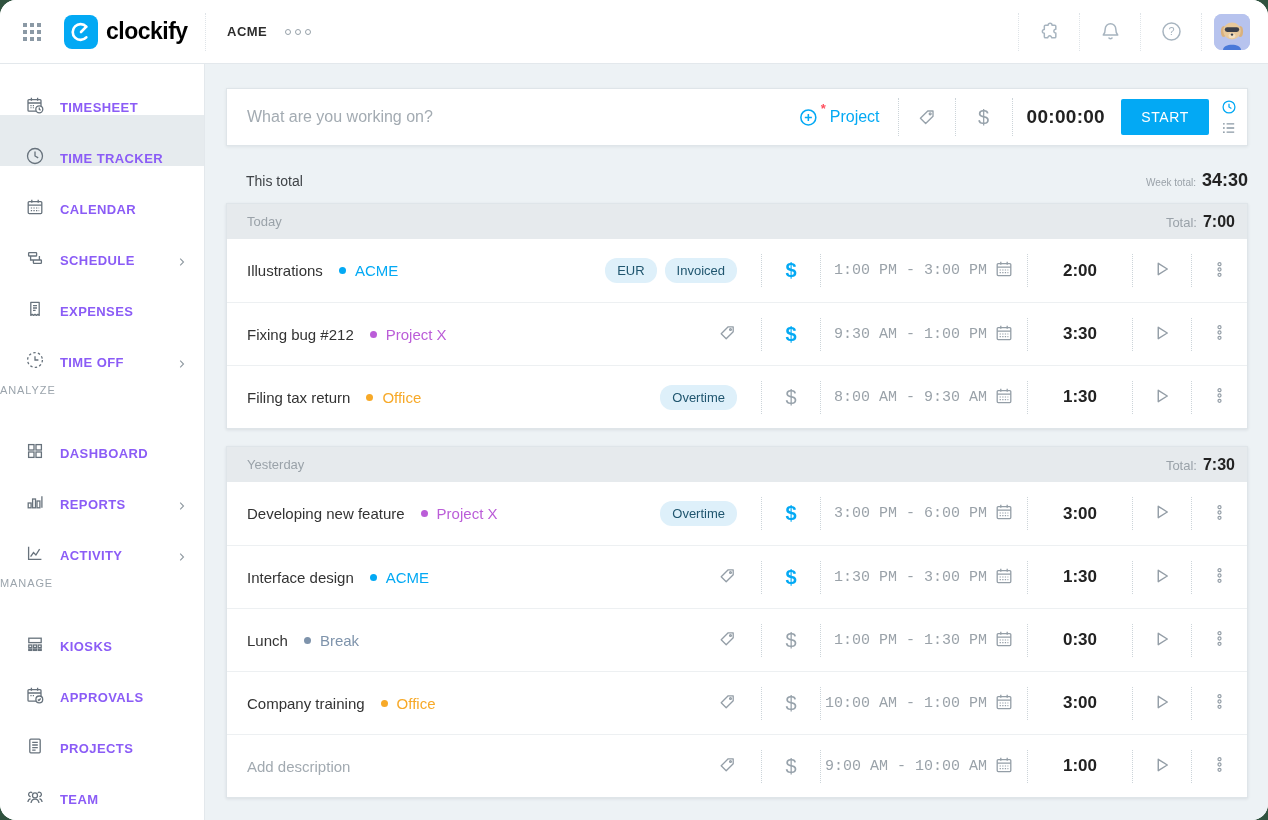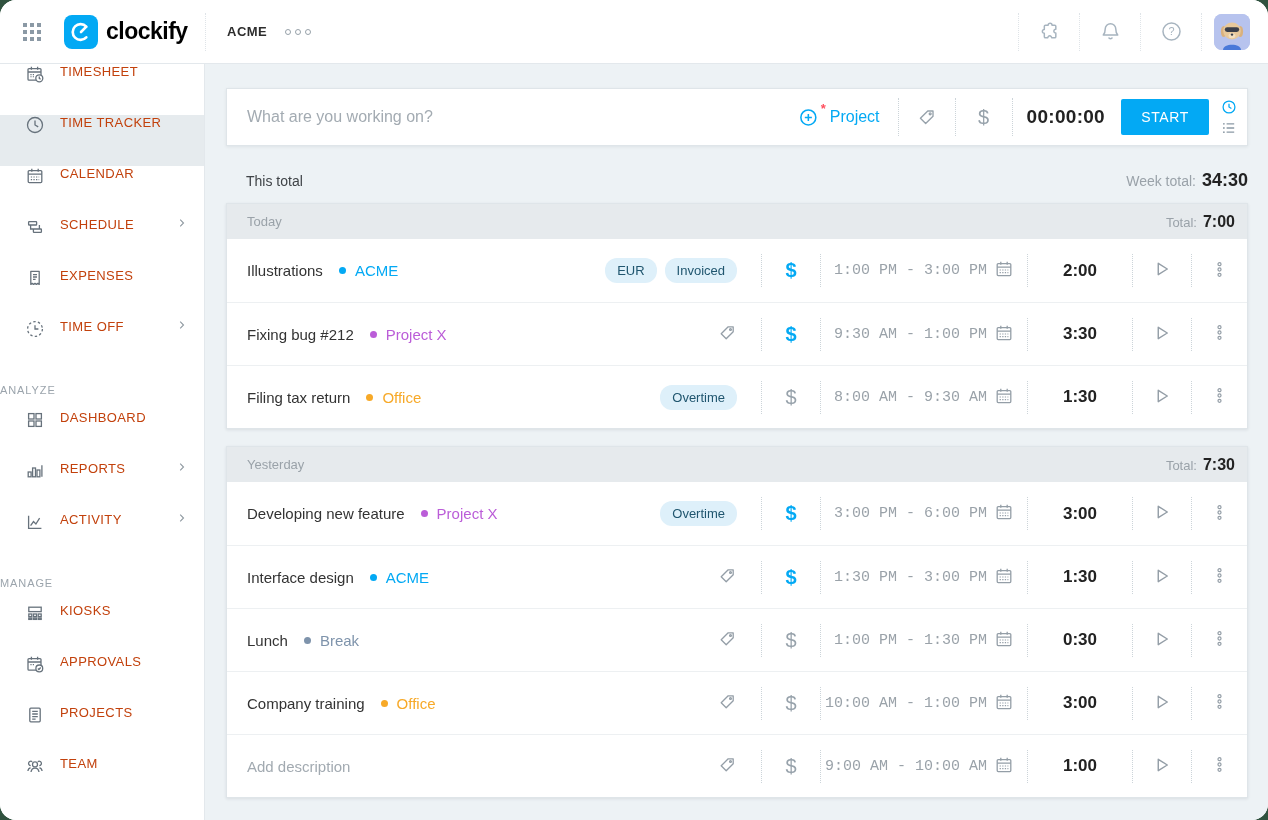--- a/index.html
+++ b/index.html
@@ -28,22 +28,22 @@
   .ws-dots i{ width:6px;height:6px;border:1.3px solid #98a2aa;border-radius:50%; }
   .hdr-right{ margin-left:auto; display:flex; align-items:center; height:100%; }
   .hdr-cell{ width:60px; display:flex; justify-content:center; }
   .hdr-cell button{ background:none;border:none;padding:0;cursor:pointer;color:#a7b4bf;display:flex; }
   .avatar{ width:36px;height:36px;border-radius:8px;overflow:hidden;background:#b7c3ee;
     margin:0 18px 0 12px; cursor:pointer; border:none; padding:0; display:flex; }
 
   
   .app-body{ flex:1; display:flex; min-height:0; }
   .sidebar{ width:205px; flex:0 0 205px; border-right:1px solid #e3e8ec; background:#fff; overflow:hidden; }
-  .side-item{ height:51px; display:flex; align-items:flex-start; padding:0 16px 0 25px; gap:15px;
-    font-size:13px; color:#c2410c; letter-spacing:.4px; cursor:pointer; }
+  .side-item{ height:51px; display:flex; align-items:flex-end; padding:0 16px 0 25px; gap:15px;
+    font-size:13px; color:#8b5cf6; letter-spacing:.4px; cursor:pointer;font-weight:bold; }
   .side-item.active{ background:#e6ebee; }
   .side-item .ic{ width:20px;height:20px;color:#67727c;display:flex; }
   .side-item .chev{ margin-left:auto; color:#8d979f; display:flex; }
   .side-label{ height:40px; display:flex; align-items:center; 
     font-size:11px; color:#9ba4ac; letter-spacing:.9px; }
 
   .main{ flex:1; background:#edf2f5; padding:24px 20px 0 21px; min-width:0; }
 
   
   .tracker{ background:#fff; border:1px solid #dfe5e9; box-shadow:0 1px 3px rgba(40,50,60,.08);
@@ -63,21 +63,21 @@
   .start-btn{ background:#03a9f4; color:#fff; border:none; width:88px; height:36px; font-size:14px;
     letter-spacing:.6px; border-radius:2px; cursor:pointer; font-weight:500; font-family:inherit; }
   .mode{ display:flex; flex-direction:column; gap:5px; margin-left:12px; }
   .mode button{ background:none; border:none; padding:0; display:flex; cursor:pointer; }
   .mode .timer-ic{ color:#03a9f4; }
   .mode .list-ic{ color:#8b99a5; }
 
   
   .week-row{ display:flex; justify-content:space-between; align-items:baseline; margin:24px 0 12px; padding-left:20px; }
   .week-label{ font-size:14px; color:#3f4347; }
-  .muted{ font-size:14px; color:#9aa2a9; }
+  .muted{ font-size:10px; color:#9aa2a9; }
   .week-total b{ font-size:18px; color:#222; margin-left:6px; }
 
   
   .group{ background:#fff; border:1px solid #dfe5e9; box-shadow:0 1px 3px rgba(40,50,60,.1); margin-bottom:17px; }
   .group-hd{ height:35px; background:#e6eaed; display:flex; align-items:center;
     justify-content:space-between; padding:0 12px 0 20px; }
   .g-label{ font-size:13px; color:#9aa2a9; }
   .g-total{ font-size:13px; color:#9aa2a9; }
   .g-total b{ font-size:16px; color:#222; margin-left:6px; }
 

